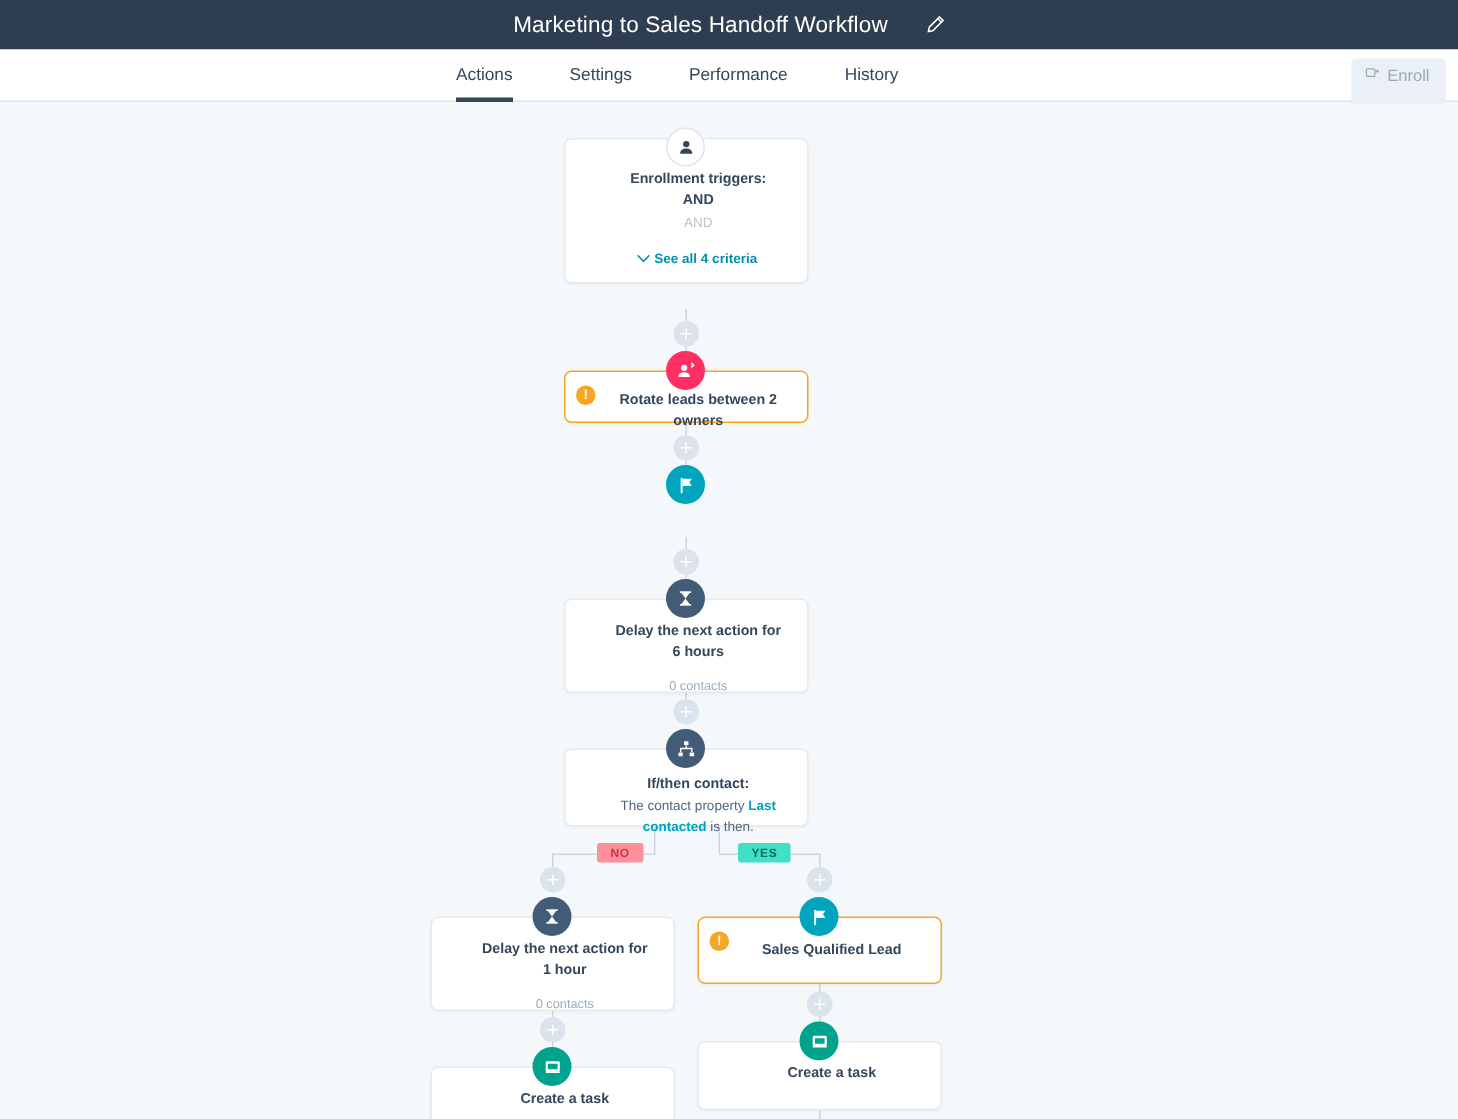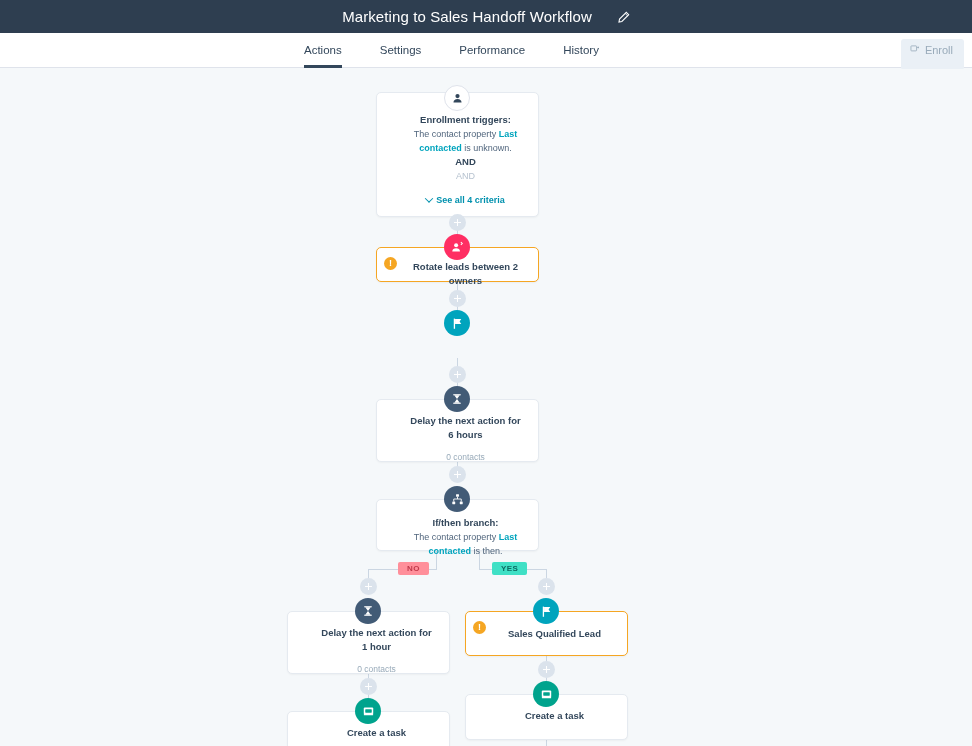--- a/index.html
+++ b/index.html
@@ -281,23 +281,20 @@
 
   <div class="node-icon node-enroll" style="left:444px; top:16px;">
     <svg width="13" height="13" viewBox="0 0 16 16">
       <circle cx="8" cy="5" r="2.6" fill="#33475b"></circle>
       <path d="M3 13c0-2.8 2.2-4.3 5-4.3s5 1.5 5 4.3z" fill="#33475b"></path>
     </svg>
   </div>
   <div class="card" style="left:376px; top:23px; width:163px;">
     <div class="card-body">
       <div class="card-title">Enrollment triggers:</div>
-      <div class="card-line">
-        <span>The contact property </span><span class="prop">Last contacted</span><span> is unknown.</span>
-      </div>
       <div class="card-title">AND</div>
       <div class="card-line dim">AND</div>
       <div class="see-all">
         <span class="chev"></span>
         <span>See all 4 criteria</span>
       </div>
     </div>
   </div>
 
   <div class="plus-node" style="left:449px; top:145px;"></div>
@@ -347,21 +344,21 @@
   <div class="node-icon node-branch" style="left:444px; top:417px;">
     <svg width="13" height="13" viewBox="0 0 16 16">
       <rect x="6.2" y="1.4" width="3.6" height="3.2" rx="0.5" fill="#ffffff"></rect>
       <rect x="1.6" y="10.6" width="3.6" height="3.2" rx="0.5" fill="#ffffff"></rect>
       <rect x="10.8" y="10.6" width="3.6" height="3.2" rx="0.5" fill="#ffffff"></rect>
       <path d="M8 4.8v2.6M3.4 10.4V7.4h9.2v3" fill="none" stroke="#ffffff" stroke-width="1.1"></path>
     </svg>
   </div>
   <div class="card" style="left:376px; top:430px; width:163px; height:52px;">
     <div class="card-body" style="padding:16px 14px 10px;">
-      <div class="card-title">If/then branch:</div>
+      <div class="card-title">If/then contact:</div>
       <div class="card-line">
         <span>The contact property </span><span class="prop">Last contacted</span><span> is then.</span>
       </div>
     </div>
   </div>
 
   <div class="vline" style="left:436px; top:482px; height:18px;"></div>
   <div class="vline" style="left:479px; top:482px; height:18px;"></div>
 
   <div class="hline" style="left:368px; top:500px; width:69px;"></div>

